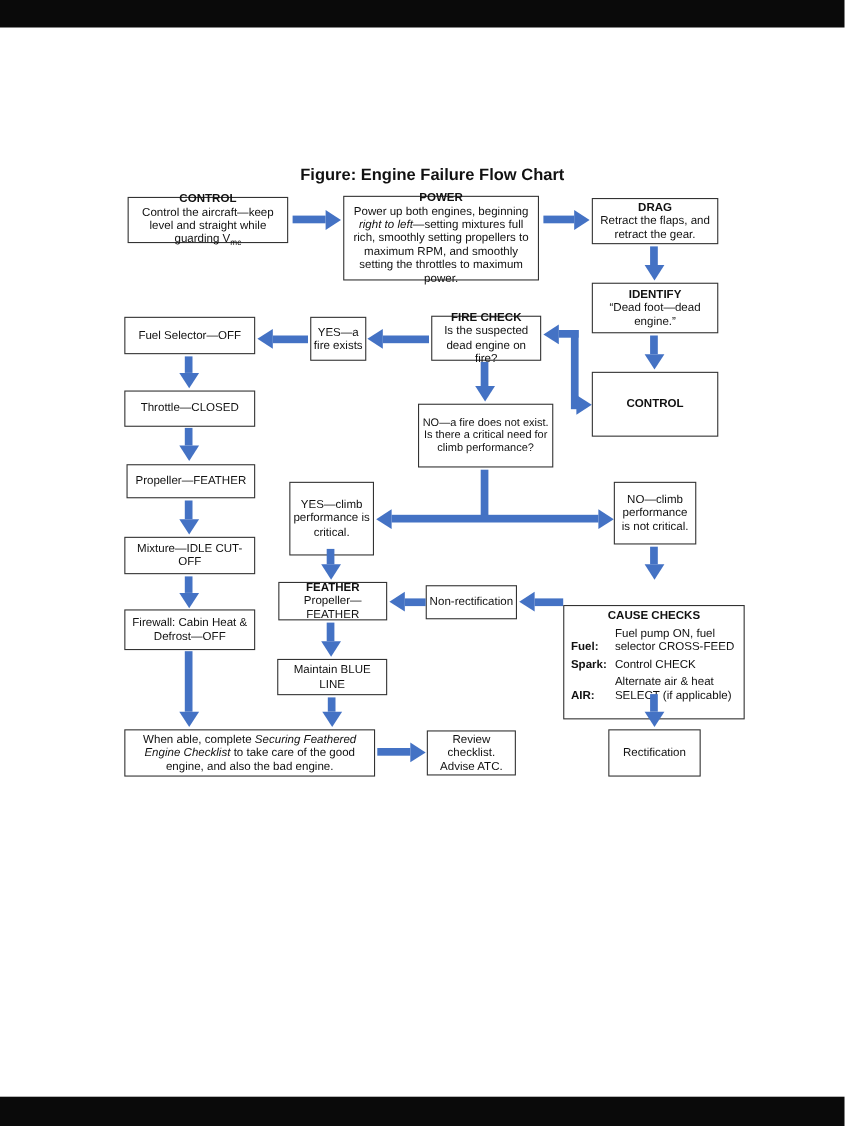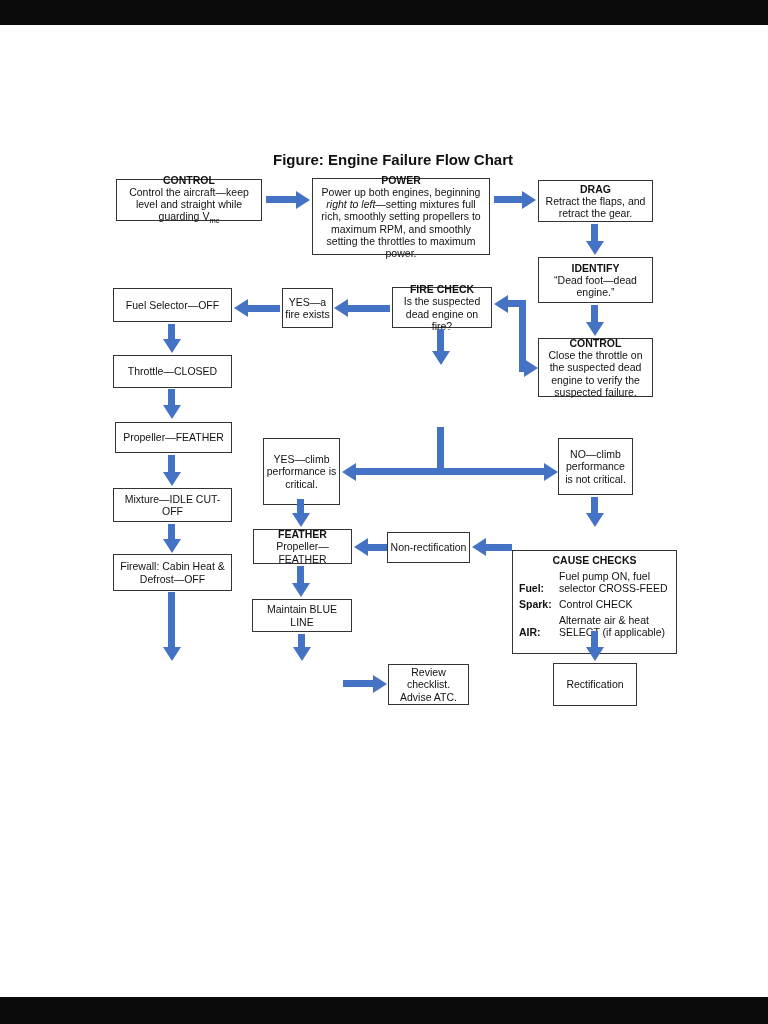--- a/index.html
+++ b/index.html
@@ -59,21 +59,20 @@
     <div>Retract the flaps, and retract the gear.</div>
   </div>
 
   <div class="box" style="left:538px;top:257px;width:115px;height:46px">
     <div class="t">IDENTIFY</div>
     <div>“Dead foot—dead engine.”</div>
   </div>
 
   <div class="box" style="left:538px;top:338px;width:115px;height:59px">
     <div class="t">CONTROL</div>
-    <div>Close the throttle on the suspected dead engine to verify the suspected failure.</div>
   </div>
 
   <div class="box" style="left:392px;top:287px;width:100px;height:41px">
     <div class="t">FIRE CHECK</div>
     <div>Is the suspected dead engine on fire?</div>
   </div>
 
   <div class="box" style="left:282px;top:288px;width:51px;height:40px">
     <div>YES—a fire exists</div>
   </div>
@@ -91,20 +90,23 @@
   </div>
 
   <div class="box" style="left:113px;top:488px;width:119px;height:34px">
     <div>Mixture—IDLE CUT-OFF</div>
   </div>
 
   <div class="box" style="left:113px;top:554px;width:119px;height:37px">
     <div>Firewall: Cabin Heat &amp; Defrost—OFF</div>
   </div>
 
+  <div class="box fs10" style="left:380px;top:367px;width:123px;height:58px">
+    <div>NO—a fire does not exist. Is there a critical need for climb performance?</div>
+  </div>
 
   <div class="box" style="left:263px;top:438px;width:77px;height:67px">
     <div>YES—climb performance is critical.</div>
   </div>
 
   <div class="box" style="left:558px;top:438px;width:75px;height:57px">
     <div>NO—climb performance is not critical.</div>
   </div>
 
   <div class="box" style="left:253px;top:529px;width:99px;height:35px">
@@ -129,20 +131,23 @@
     <div class="crow">
       <span class="cl">AIR:</span>
       <span class="cv">Alternate air &amp; heat SELECT (if applicable)</span>
     </div>
   </div>
 
   <div class="box" style="left:252px;top:599px;width:100px;height:33px">
     <div>Maintain BLUE LINE</div>
   </div>
 
+  <div class="box" style="left:113px;top:663px;width:228px;height:43px">
+    <div><span>When able, complete </span><i>Securing Feathered Engine Checklist</i><span> to take care of the good engine, and also the bad engine.</span></div>
+  </div>
 
   <div class="box" style="left:388px;top:664px;width:81px;height:41px">
     <div>Review checklist.</div>
     <div>Advise ATC.</div>
   </div>
 
   <div class="box" style="left:553px;top:663px;width:84px;height:43px">
     <div>Rectification</div>
   </div>
 

